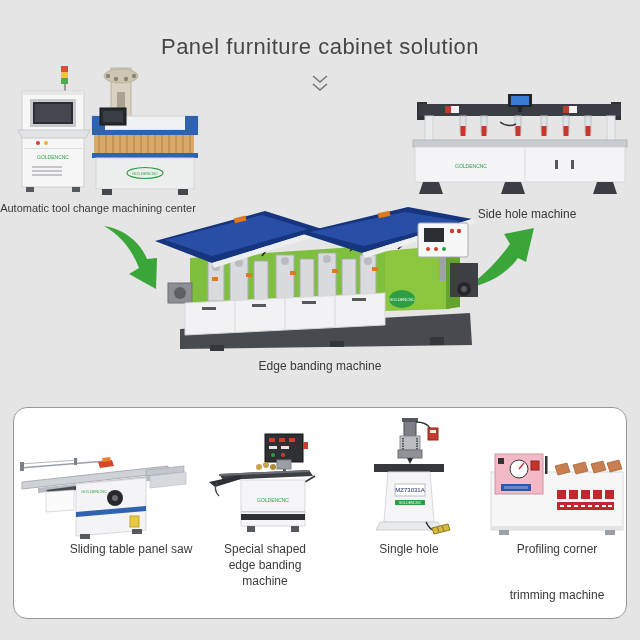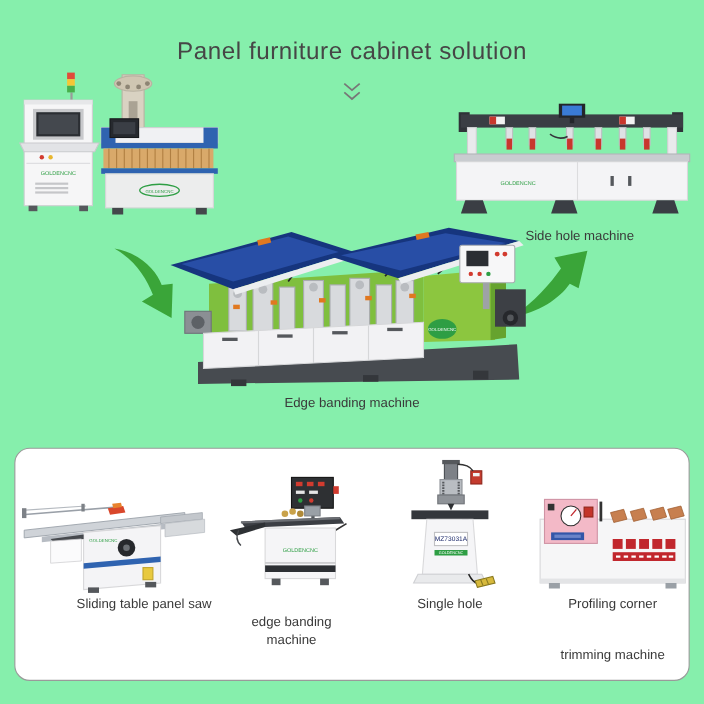--- a/index.html
+++ b/index.html
@@ -1,17 +1,17 @@
 <!DOCTYPE html>
 <html><head>
 <meta charset="utf-8">
 <style>
   html,body{margin:0;padding:0;background:#fff;}
   .canvas{
-    position:relative;width:640px;height:640px;background:#86efac;overflow:hidden;
+    position:relative;width:640px;height:640px;background:#e5e5e5;overflow:hidden;
     font-family:"Liberation Sans",sans-serif;
   }
   .abs{position:absolute;}
   .title{
     left:0;top:34px;width:640px;text-align:center;
     font-size:22px;font-weight:400;color:#464646;letter-spacing:.5px;
   }
   .mlabel{
     text-align:center;color:#3a3a3a;line-height:16px;
   }
@@ -103,20 +103,21 @@
         </g>
         <rect x="84" y="89" width="106" height="5" fill="#2f63b0"></rect>
         <rect x="88" y="94" width="98" height="31" fill="#eceded" stroke="#d5d6d8"></rect>
         <ellipse cx="137" cy="109" rx="18" ry="5.5" fill="none" stroke="#2e9e44" stroke-width="1.2"></ellipse>
         <text x="137" y="111" text-anchor="middle" class="tinylogo" style="font-size:4px">GOLDENCNC</text>
         <rect x="94" y="125" width="10" height="6" fill="#44474b"></rect>
         <rect x="170" y="125" width="10" height="6" fill="#44474b"></rect>
       </g>
     </svg>
   </div>
+  <div class="abs mlabel small" style="left:0px;top:200px;width:196px;">Automatic tool change machining center</div>
 
   <div class="abs" style="left:405px;top:94px;">
     <svg width="230" height="105" viewBox="0 0 230 105">
       <g>
         <rect x="12" y="8" width="10" height="18" fill="#2f3338"></rect>
         <rect x="206" y="8" width="10" height="18" fill="#2f3338"></rect>
         <rect x="14" y="10" width="202" height="12" fill="#3a3e44"></rect>
         <rect x="40" y="12" width="14" height="7" fill="#f2f2f2"></rect>
           <rect x="40" y="12" width="6" height="7" fill="#c8372d"></rect>
         <rect x="158" y="12" width="14" height="7" fill="#f2f2f2"></rect>
@@ -334,20 +335,21 @@
       <g>
         <rect x="34" y="50" width="64" height="46" fill="#f5f5f7" stroke="#d9d9db"></rect>
         <text x="66" y="72" text-anchor="middle" class="tinylogo">GOLDENCNC</text>
         <rect x="34" y="84" width="64" height="6" fill="#2c2f33"></rect>
         <rect x="34" y="81" width="64" height="1.5" fill="#c9c9cb"></rect>
         <rect x="40" y="96" width="8" height="6" fill="#55585c"></rect>
         <rect x="84" y="96" width="8" height="6" fill="#55585c"></rect>
       </g>
     </svg>
   </div>
+  <div class="abs mlabel med" style="left:205px;top:541px;width:120px;">Special shaped</div>
   <div class="abs mlabel med" style="left:205px;top:557px;width:120px;">edge banding machine</div>
 
   <div class="abs" style="left:354px;top:418px;">
     <svg width="110" height="125" viewBox="0 0 110 125">
       <g>
         <rect x="50" y="2" width="12" height="16" fill="#7d8187" stroke="#4a4d52"></rect>
         <rect x="48" y="0" width="16" height="4" fill="#55585c"></rect>
         <rect x="46" y="18" width="20" height="14" fill="#b9bdc2" stroke="#8f9398"></rect>
         <line x1="49" y1="20" x2="49" y2="34" stroke="#55585c" stroke-width="2" stroke-dasharray="1.5 1"></line>
         <line x1="63" y1="20" x2="63" y2="34" stroke="#55585c" stroke-width="2" stroke-dasharray="1.5 1"></line>

